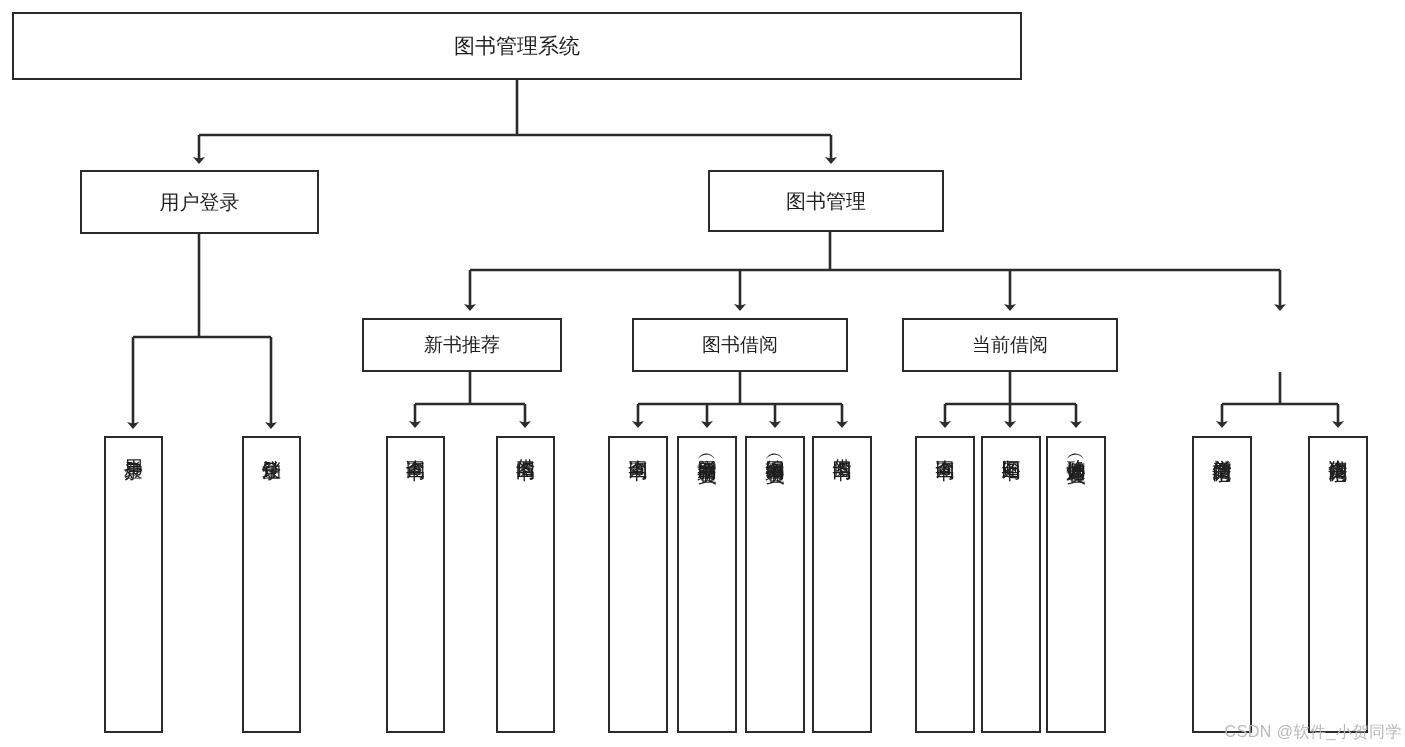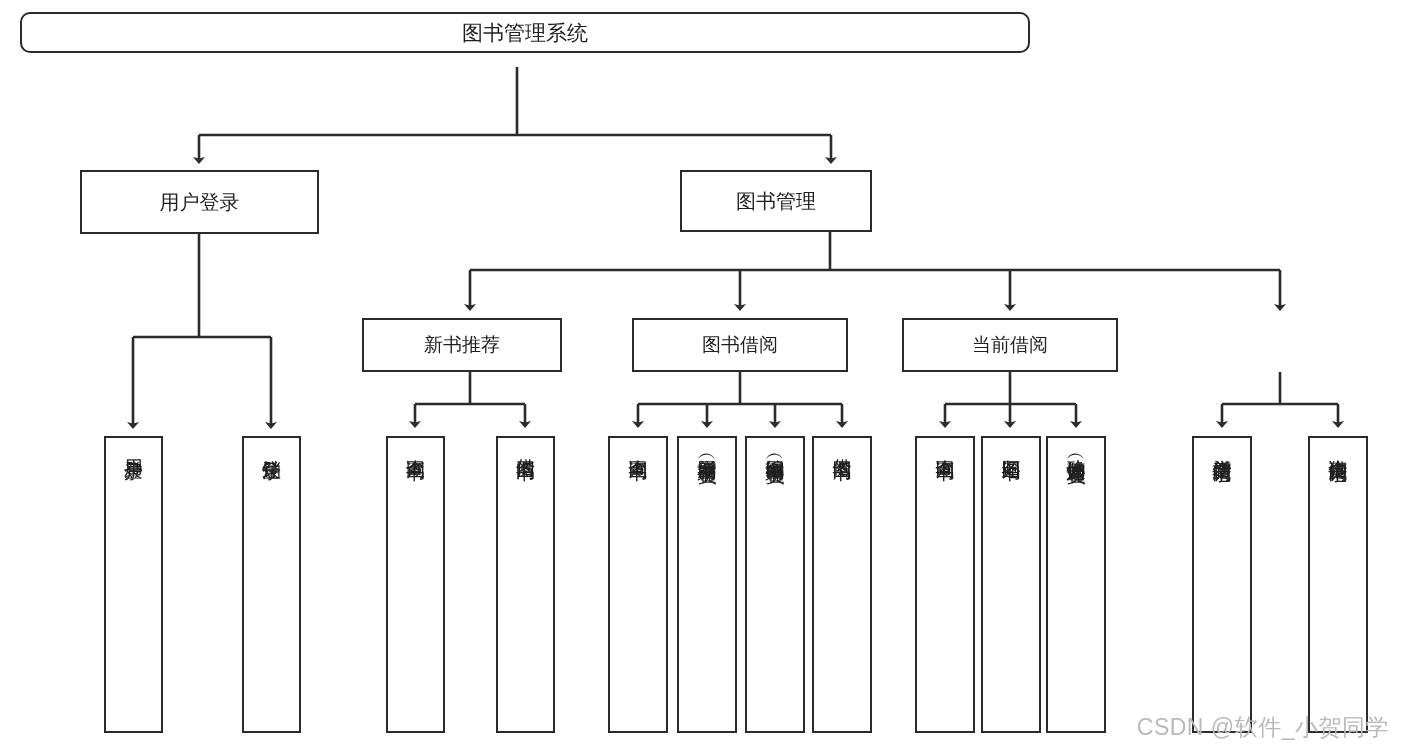--- a/index.html
+++ b/index.html
@@ -43,23 +43,23 @@
   }
   .vtext{
     writing-mode:vertical-rl;
     text-orientation:upright;
     line-height:1.04;
     letter-spacing:1px;
     white-space:nowrap;
   }
   .watermark{
     position:absolute;
-    right:16px;
+    right:3px;
     bottom:4px;
-    font-size:23px;
+    font-size:16px;
     color:#b9b9b9;
     white-space:nowrap;
     letter-spacing:0.5px;
   }
 </style>
 </head>
 <body>
 
 <div id="canvas">
 
@@ -106,28 +106,28 @@
       <path d="M1010,404 L1010,424" marker-end="url(#arrow)"></path>
       <path d="M1076,404 L1076,424" marker-end="url(#arrow)"></path>
 
       <path d="M1280,372 L1280,404"></path>
       <path d="M1222,404 L1338,404"></path>
       <path d="M1222,404 L1222,424" marker-end="url(#arrow)"></path>
       <path d="M1338,404 L1338,424" marker-end="url(#arrow)"></path>
     </g>
   </svg>
 
-  <div class="node root" style="left:20px; top:12px; width:1010px; height:41px;border-radius:10px;">
+  <div class="node root" style="left:12px; top:12px; width:1010px; height:68px;">
     <span>图书管理系统</span>
   </div>
 
   <div class="node lvl1" style="left:80px; top:170px; width:239px; height:64px;">
     <span>用户登录</span>
   </div>
-  <div class="node lvl1" style="left:680px; top:170px; width:192px; height:62px;">
+  <div class="node lvl1" style="left:708px; top:170px; width:236px; height:62px;">
     <span>图书管理</span>
   </div>
 
   <div class="node lvl2" style="left:362px; top:318px; width:200px; height:54px;">
     <span>新书推荐</span>
   </div>
   <div class="node lvl2" style="left:902px; top:318px; width:216px; height:54px;">
     <span>当前借阅</span>
   </div>
   <div class="node lvl2" style="left:632px; top:318px; width:216px; height:54px;">

